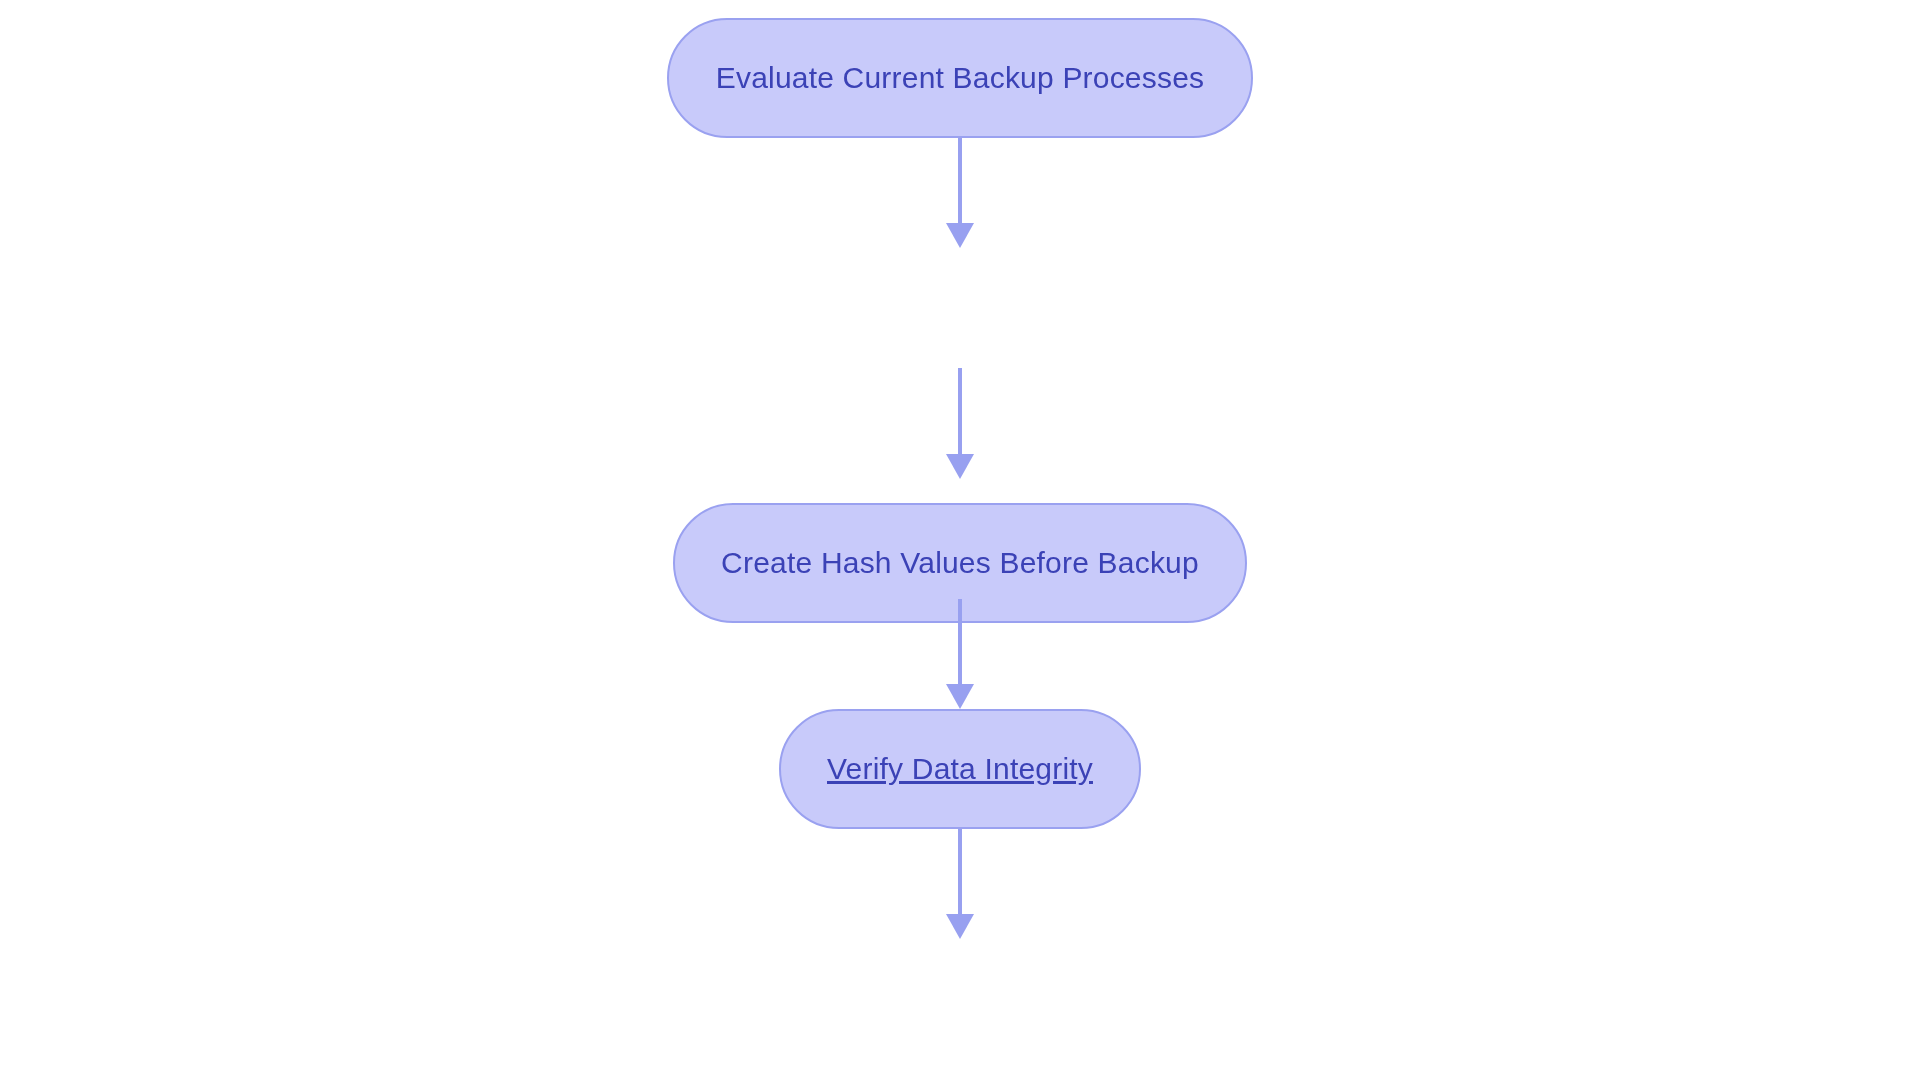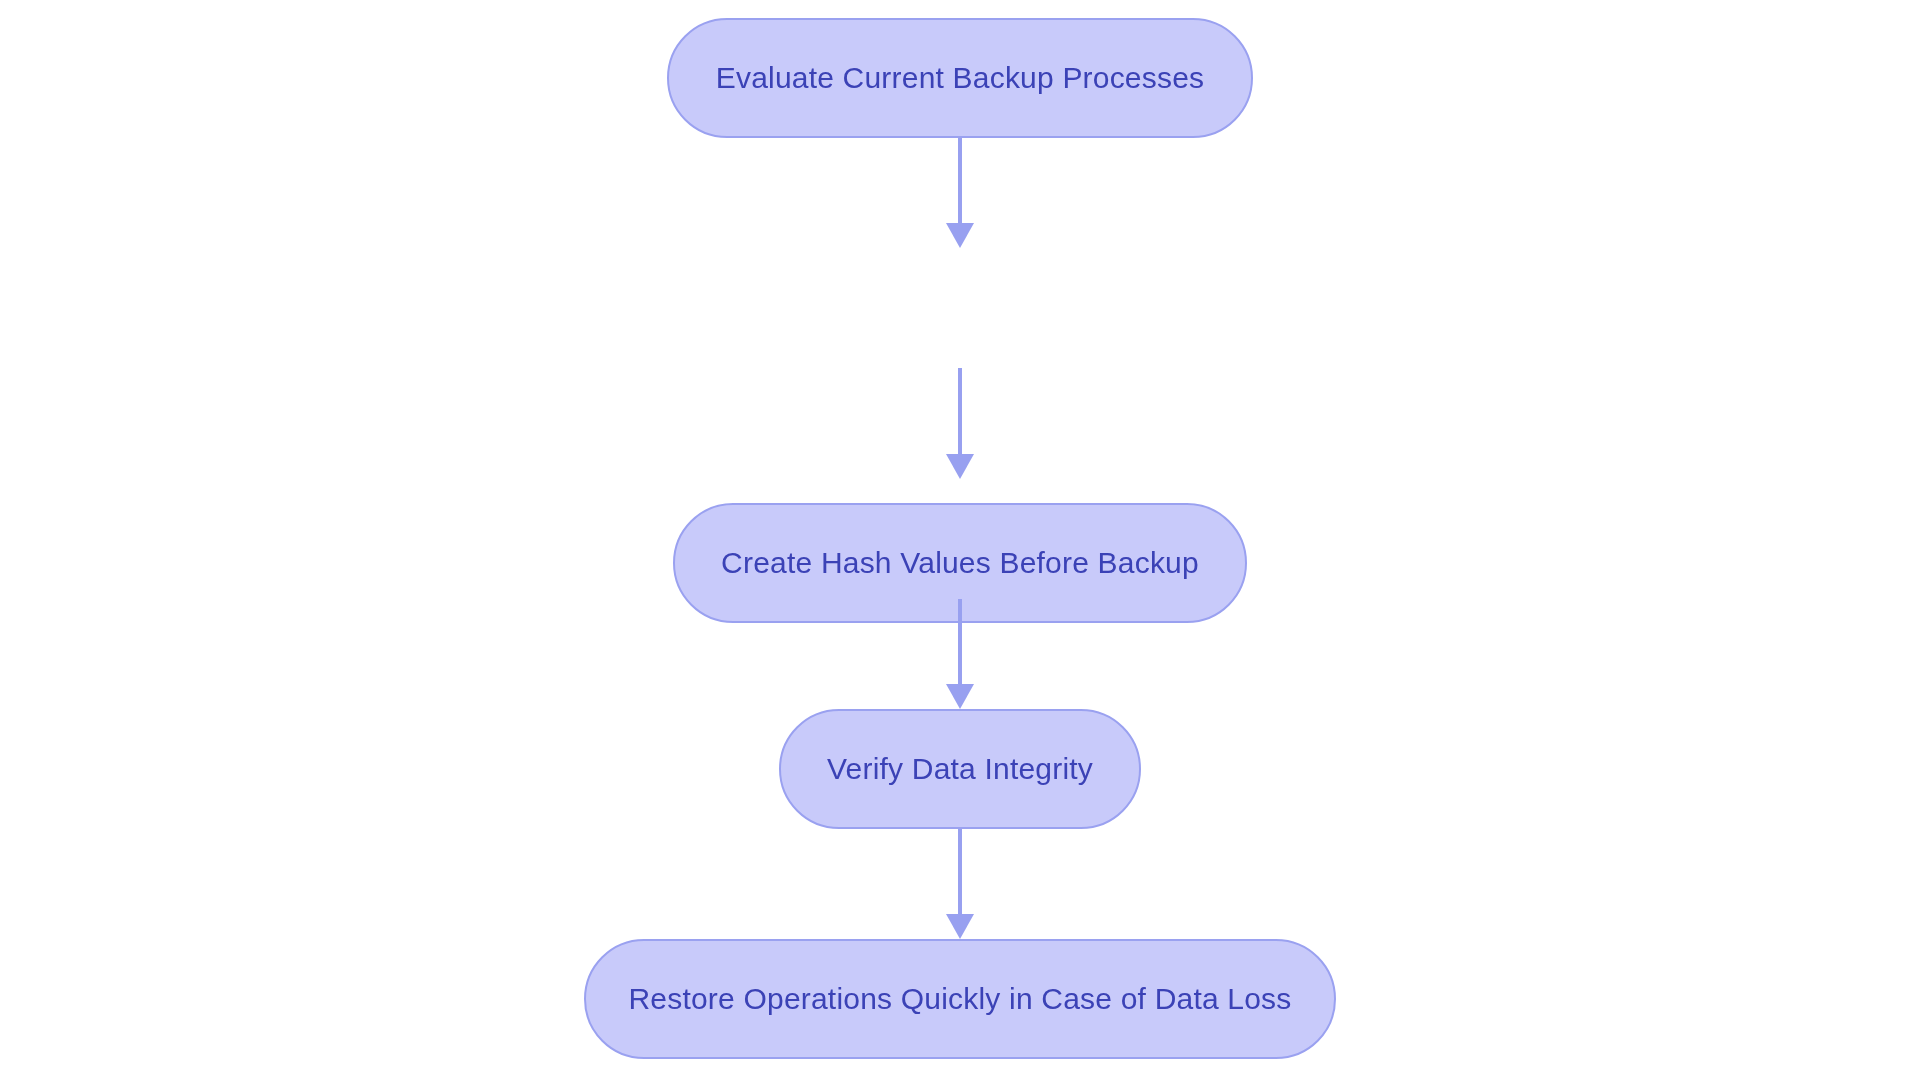--- a/index.html
+++ b/index.html
@@ -36,21 +36,21 @@
     justify-content: center;
     color: var(--node-text);
     font-size: 30px;
     letter-spacing: 0.2px;
     white-space: nowrap;
     text-align: center;
   }
   .node-1 { top: 18px;  width: 586px; }
   .node-2 { top: 248px; width: 408px; }
   .node-3 { top: 479px; width: 574px; margin-top: 24px; }
-  .node-4 { top: 709px; width: 362px; }
+  .node-4 { top: 709px; width: 362px; text-decoration: underline; }
   .node-5 { top: 939px; width: 752px; }
 
   .arrow {
     position: absolute;
     left: 50%;
     transform: translateX(-50%);
     width: 28px;
     display: flex;
     flex-direction: column;
     align-items: center;
@@ -103,17 +103,14 @@
 
   <div class="node node-4">
     <span>Verify Data Integrity</span>
   </div>
 
   <div class="arrow arrow-4">
     <div class="arrow-line"></div>
     <div class="arrow-head"></div>
   </div>
 
-  <div class="node node-5">
-    <span>Restore Operations Quickly in Case of Data Loss</span>
-  </div>
 
 </div>
 
 </body></html>

